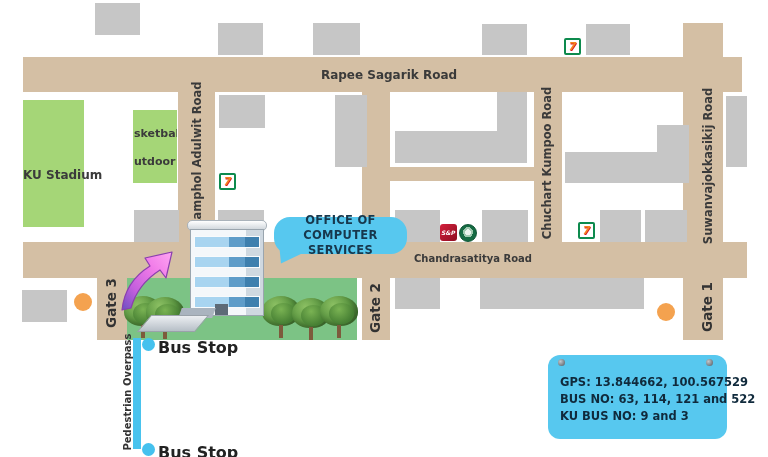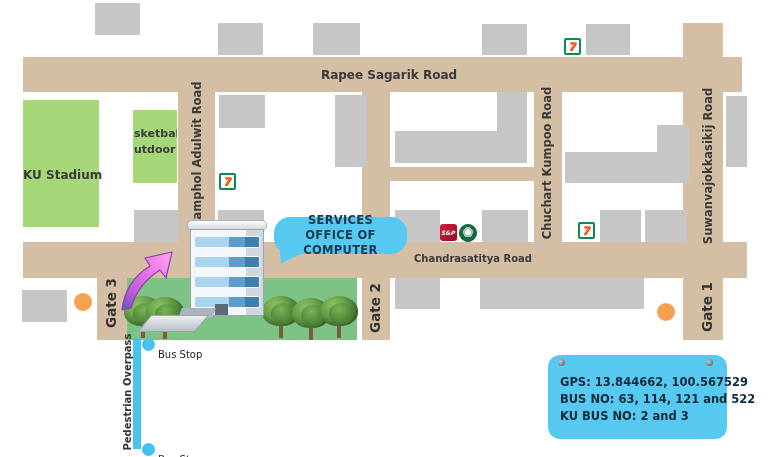--- a/index.html
+++ b/index.html
@@ -23,21 +23,21 @@
   #callout-tail{position:absolute;left:278px;top:248px;width:0;height:0;z-index:8;
            border-top:17px solid #57c8ef;border-left:4px solid transparent;border-right:26px solid transparent;
            transform:rotate(8deg);}
   #infobox{position:absolute;left:548px;top:355px;width:179px;height:84px;border-radius:12px;
            background:#57c8ef;z-index:20;color:#102a3c;font-weight:bold;font-size:11.5px;}
   #infobox .lines{position:absolute;left:12px;top:19px;line-height:17px;white-space:nowrap;}
   .screw{position:absolute;width:7px;height:7px;border-radius:50%;
          background:radial-gradient(circle at 35% 35%,#c2c7cc,#4e565e);}
   #overpass-line{position:absolute;left:133px;top:338px;width:8px;height:111px;background:#49c3ee;z-index:21;}
   .busdot{position:absolute;width:13px;height:13px;border-radius:50%;background:#45c1ee;z-index:21;}
-  .buslabel{position:absolute;font-size:10px;font-weight:normal;color:#222;z-index:21;white-space:nowrap;margin-top:11px;}
+  .buslabel{position:absolute;font-size:16px;font-weight:bold;color:#222;z-index:21;white-space:nowrap;}
   
   .orange-dot{position:absolute;width:18px;height:18px;border-radius:50%;background:#f4a24f;z-index:5;}
   .se-icon{position:absolute;width:17px;height:17px;box-sizing:border-box;background:#fff;
            border:2px solid #0d8a4d;border-radius:2px;display:flex;align-items:center;justify-content:center;z-index:5;}
   .se-icon span{font-style:italic;font-weight:bold;font-size:11px;line-height:1;color:#f58220;
            text-shadow:.6px .6px 0 #d71920;margin-top:-1px;}
   .sp-icon{position:absolute;width:17px;height:17px;border-radius:3px;z-index:5;
            background:linear-gradient(135deg,#d3203c,#8f0e22);display:flex;align-items:center;justify-content:center;}
   .sp-icon span{color:#fff;font-style:italic;font-weight:bold;font-size:6px;}
   .sb-icon{position:absolute;width:18px;height:18px;border-radius:50%;z-index:5;border:1px solid #0d5434;box-sizing:border-box;
@@ -104,26 +104,26 @@
   <div class="bld" style="left:134px;top:210px;width:45px;height:32px;"></div>
   <div class="bld" style="left:218px;top:210px;width:46px;height:32px;"></div>
   <div class="bld" style="left:395px;top:210px;width:45px;height:32px;"></div>
   <div class="bld" style="left:482px;top:210px;width:46px;height:32px;"></div>
   <div class="bld" style="left:600px;top:210px;width:41px;height:32px;"></div>
   <div class="bld" style="left:645px;top:210px;width:42px;height:32px;"></div>
   <div class="bld" style="left:22px;top:290px;width:45px;height:32px;"></div>
   <div class="bld" style="left:395px;top:278px;width:45px;height:31px;"></div>
   <div class="bld" style="left:480px;top:278px;width:164px;height:31px;"></div>
 
-  <div class="green" style="left:23px;top:100px;width:76px;height:127px;">
+  <div class="green" style="left:23px;top:100px;width:61px;height:127px;">
     <div class="hlabel" style="left:0;top:68px;width:72px;font-size:12px;color:#3b3b3b;">KU Stadium</div>
   </div>
   <div class="green" style="left:133px;top:110px;width:44px;height:73px;overflow:hidden;">
     <div style="position:absolute;left:1px;top:17px;font-size:11px;font-weight:bold;color:#3b3b3b;">sketball</div>
-    <div style="position:absolute;left:1px;top:33px;font-size:11px;font-weight:bold;color:#3b3b3b;">utdoor</div>
+    <div style="position:absolute;left:1px;top:45px;font-size:11px;font-weight:bold;color:#3b3b3b;">utdoor</div>
   </div>
   <div id="lawn"></div>
 
   <div class="tree" style="left:124px;top:296px;">
       <div class="canopy"></div>
       <div class="canopy2"></div>
       <div class="trunk"></div>
     </div>
   <div class="tree" style="left:146px;top:297px;">
       <div class="canopy"></div>
@@ -165,22 +165,22 @@
         <stop offset="0" stop-color="#6a4fc0"></stop>
           <stop offset="0.3" stop-color="#c45fdd"></stop>
         <stop offset="0.65" stop-color="#f07ae8"></stop>
           <stop offset="1" stop-color="#ffa6f3"></stop>
       </linearGradient>
     </defs>
     <path d="M8,64 C10,44 20,30 36,20 L31,12 58,6 52,32 46,24 C32,33 22,44 17,62 Z" fill="url(#pg)" stroke="#8a3fae" stroke-width="1.2" stroke-linejoin="round"></path>
   </svg>
 
   <div id="callout">
+    <div>OFFICE OF COMPUTER</div>
     <div>SERVICES</div>
-    <div>OFFICE OF COMPUTER</div>
   </div>
   <div id="callout-tail"></div>
 
   <div class="se-icon" style="left:564px;top:38px;">
       <span>7</span>
     </div>
   <div class="se-icon" style="left:219px;top:173px;">
       <span>7</span>
     </div>
   <div class="se-icon" style="left:578px;top:222px;">
@@ -201,17 +201,17 @@
   <div class="buslabel" style="left:158px;top:338px;">Bus Stop</div>
   <div class="busdot" style="left:142px;top:443px;"></div>
   <div class="buslabel" style="left:158px;top:443px;">Bus Stop</div>
 
   <div id="infobox">
     <div class="screw" style="left:10px;top:4px;"></div>
     <div class="screw" style="left:158px;top:4px;"></div>
     <div class="lines">
       <div>GPS: 13.844662, 100.567529</div>
       <div>BUS NO: 63, 114, 121 and 522</div>
-      <div>KU BUS NO: 2 and 3</div>
+      <div>KU BUS NO: 9 and 3</div>
     </div>
   </div>
 
 </div>
 
 </body></html>

